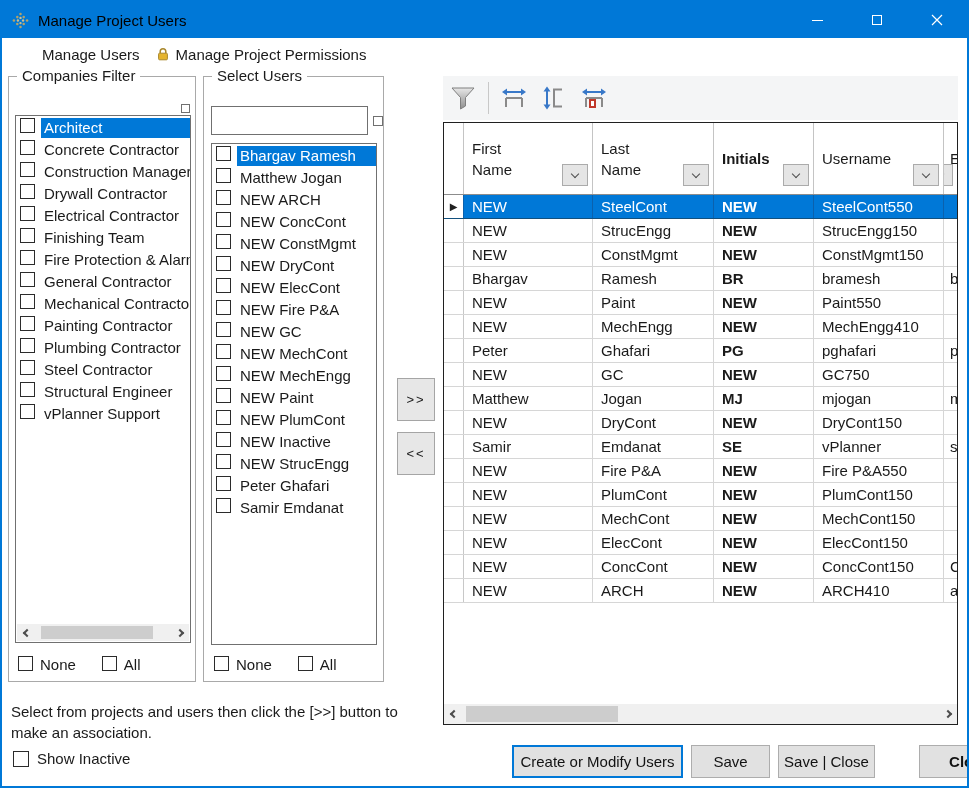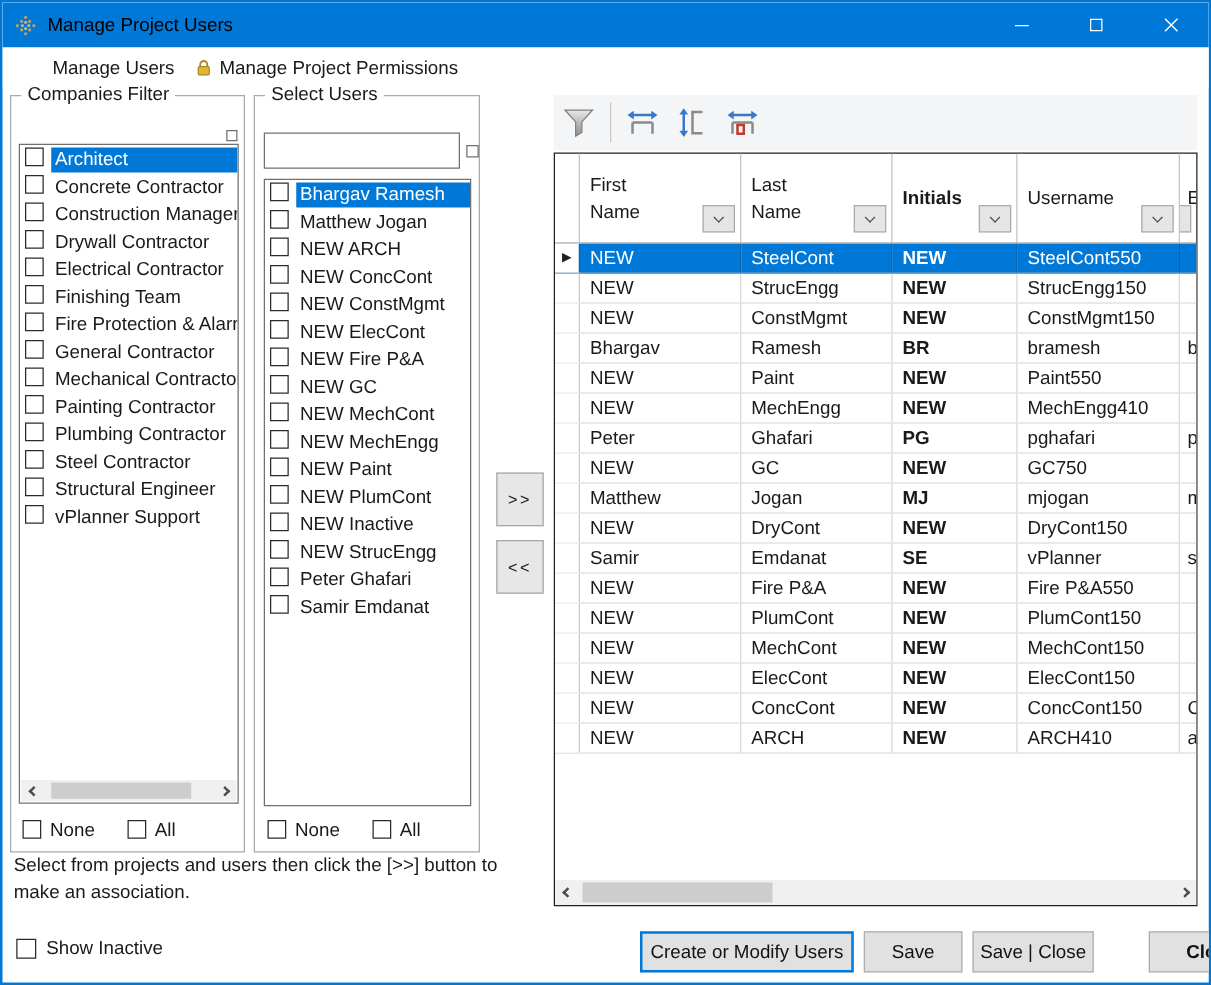--- a/index.html
+++ b/index.html
@@ -68,21 +68,21 @@
   .grid-body{flex:none;}
   .grow{display:flex;height:24px;border-bottom:1px solid #d6d6d6;background:#fff;}
   .grow .ind{background:#fff;justify-content:center;padding:0;border-right-color:#c8c8c8;}
   .grow.sel .gcell{background:#0078d7;color:#fff;border-right-color:#0b61ad;}
   .grow.sel{border-bottom-color:#12507e;}
   .grow.sel .gcell.ind{background:#fff;color:#202020;}
   .tri{font-size:10px;color:#202020;line-height:1;}
   .grid-filler{flex:1 1 auto;background:#fff;}
   .grid-hscroll{position:relative;height:20px;background:#f0f0f0;flex:none;}
   
-  .help-text{position:absolute;left:9px;top:680px;width:388px;line-height:1.4;}
+  .help-text{position:absolute;left:9px;top:699px;width:388px;line-height:1.4;}
   .show-inactive{position:absolute;left:11px;top:748px;display:flex;align-items:center;}
   .show-inactive .checkbox{width:16px;height:16px;margin-right:8px;}
   .btn{position:absolute;top:743px;height:33px;background:#e1e1e1;border:1px solid #adadad;
        display:flex;align-items:center;justify-content:center;font-size:15px;color:#121212;}
   .btn.focused{border:2px solid #0078d7;}
 </style>
 </head>
 <body>
 
 <div class="window">
@@ -236,20 +236,24 @@
           <div class="list-item">
             <span class="checkbox"></span>
             <span class="item-label">NEW ConcCont</span>
           </div>
           <div class="list-item">
             <span class="checkbox"></span>
             <span class="item-label">NEW ConstMgmt</span>
           </div>
           <div class="list-item">
             <span class="checkbox"></span>
+            <span class="item-label">NEW DryCont</span>
+          </div>
+          <div class="list-item">
+            <span class="checkbox"></span>
             <span class="item-label">NEW ElecCont</span>
           </div>
           <div class="list-item">
             <span class="checkbox"></span>
             <span class="item-label">NEW Fire P&amp;A</span>
           </div>
           <div class="list-item">
             <span class="checkbox"></span>
             <span class="item-label">NEW GC</span>
           </div>

